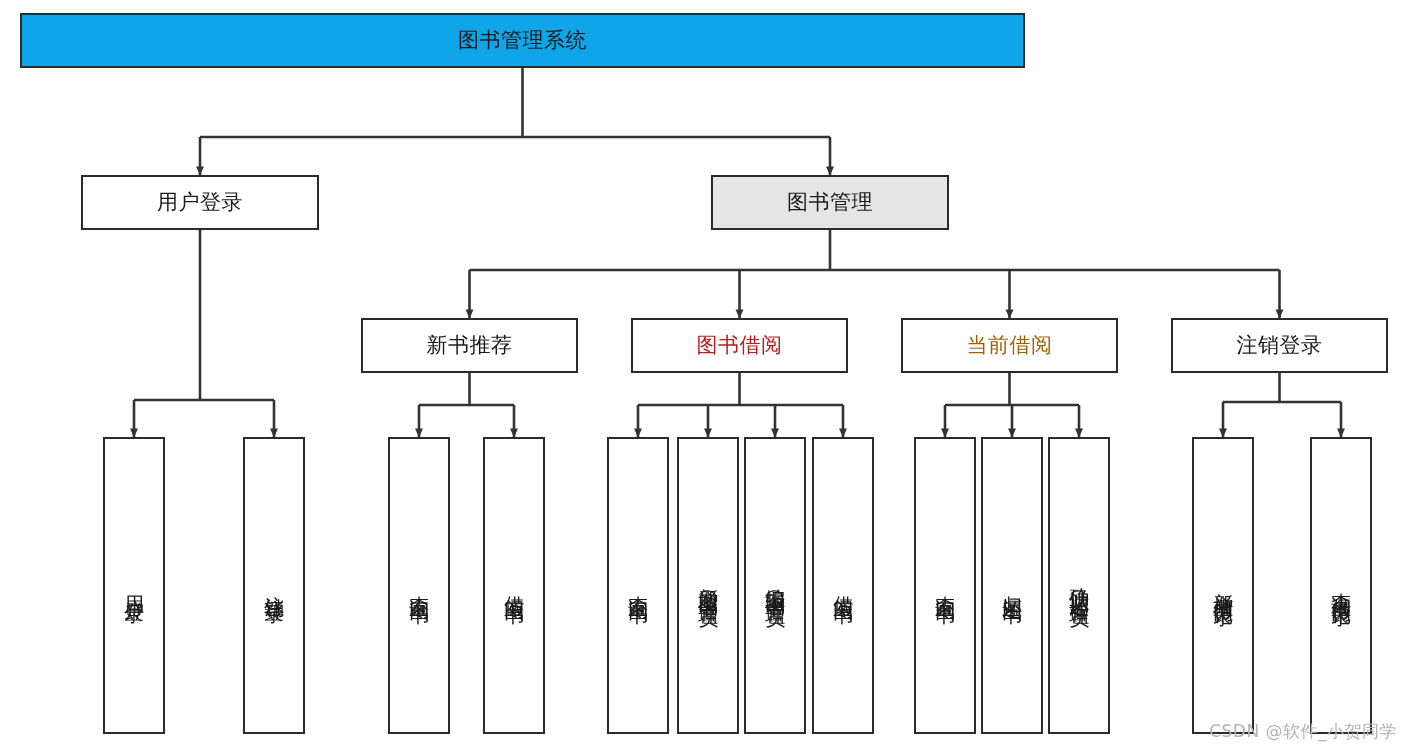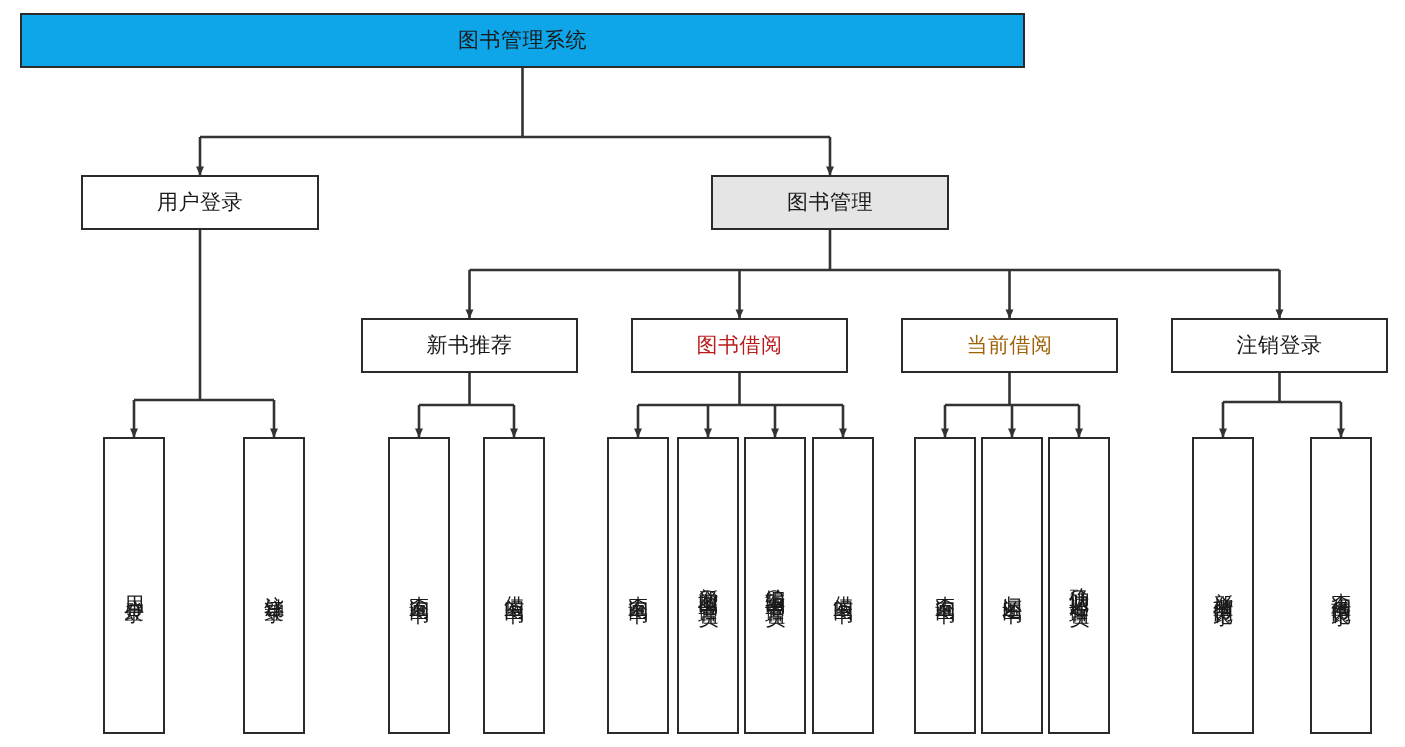--- a/index.html
+++ b/index.html
@@ -166,13 +166,14 @@
         <span class="label">确认归还（管理员）</span>
       </div>
       <div class="node vertical" style="left: 1192px; top: 437px; width: 62px; height: 297px; border-color: rgb(43, 43, 43); background: rgb(255, 255, 255); color: rgb(26, 26, 26);">
         <span class="label">新增借阅记录</span>
       </div>
       <div class="node vertical" style="left: 1310px; top: 437px; width: 62px; height: 297px; border-color: rgb(43, 43, 43); background: rgb(255, 255, 255); color: rgb(26, 26, 26);">
         <span class="label">查询借阅记录</span>
       </div>
     </div>
 
+  <div id="watermark">CSDN @软件_小贺同学</div>
 </div>
 
 </body></html>

